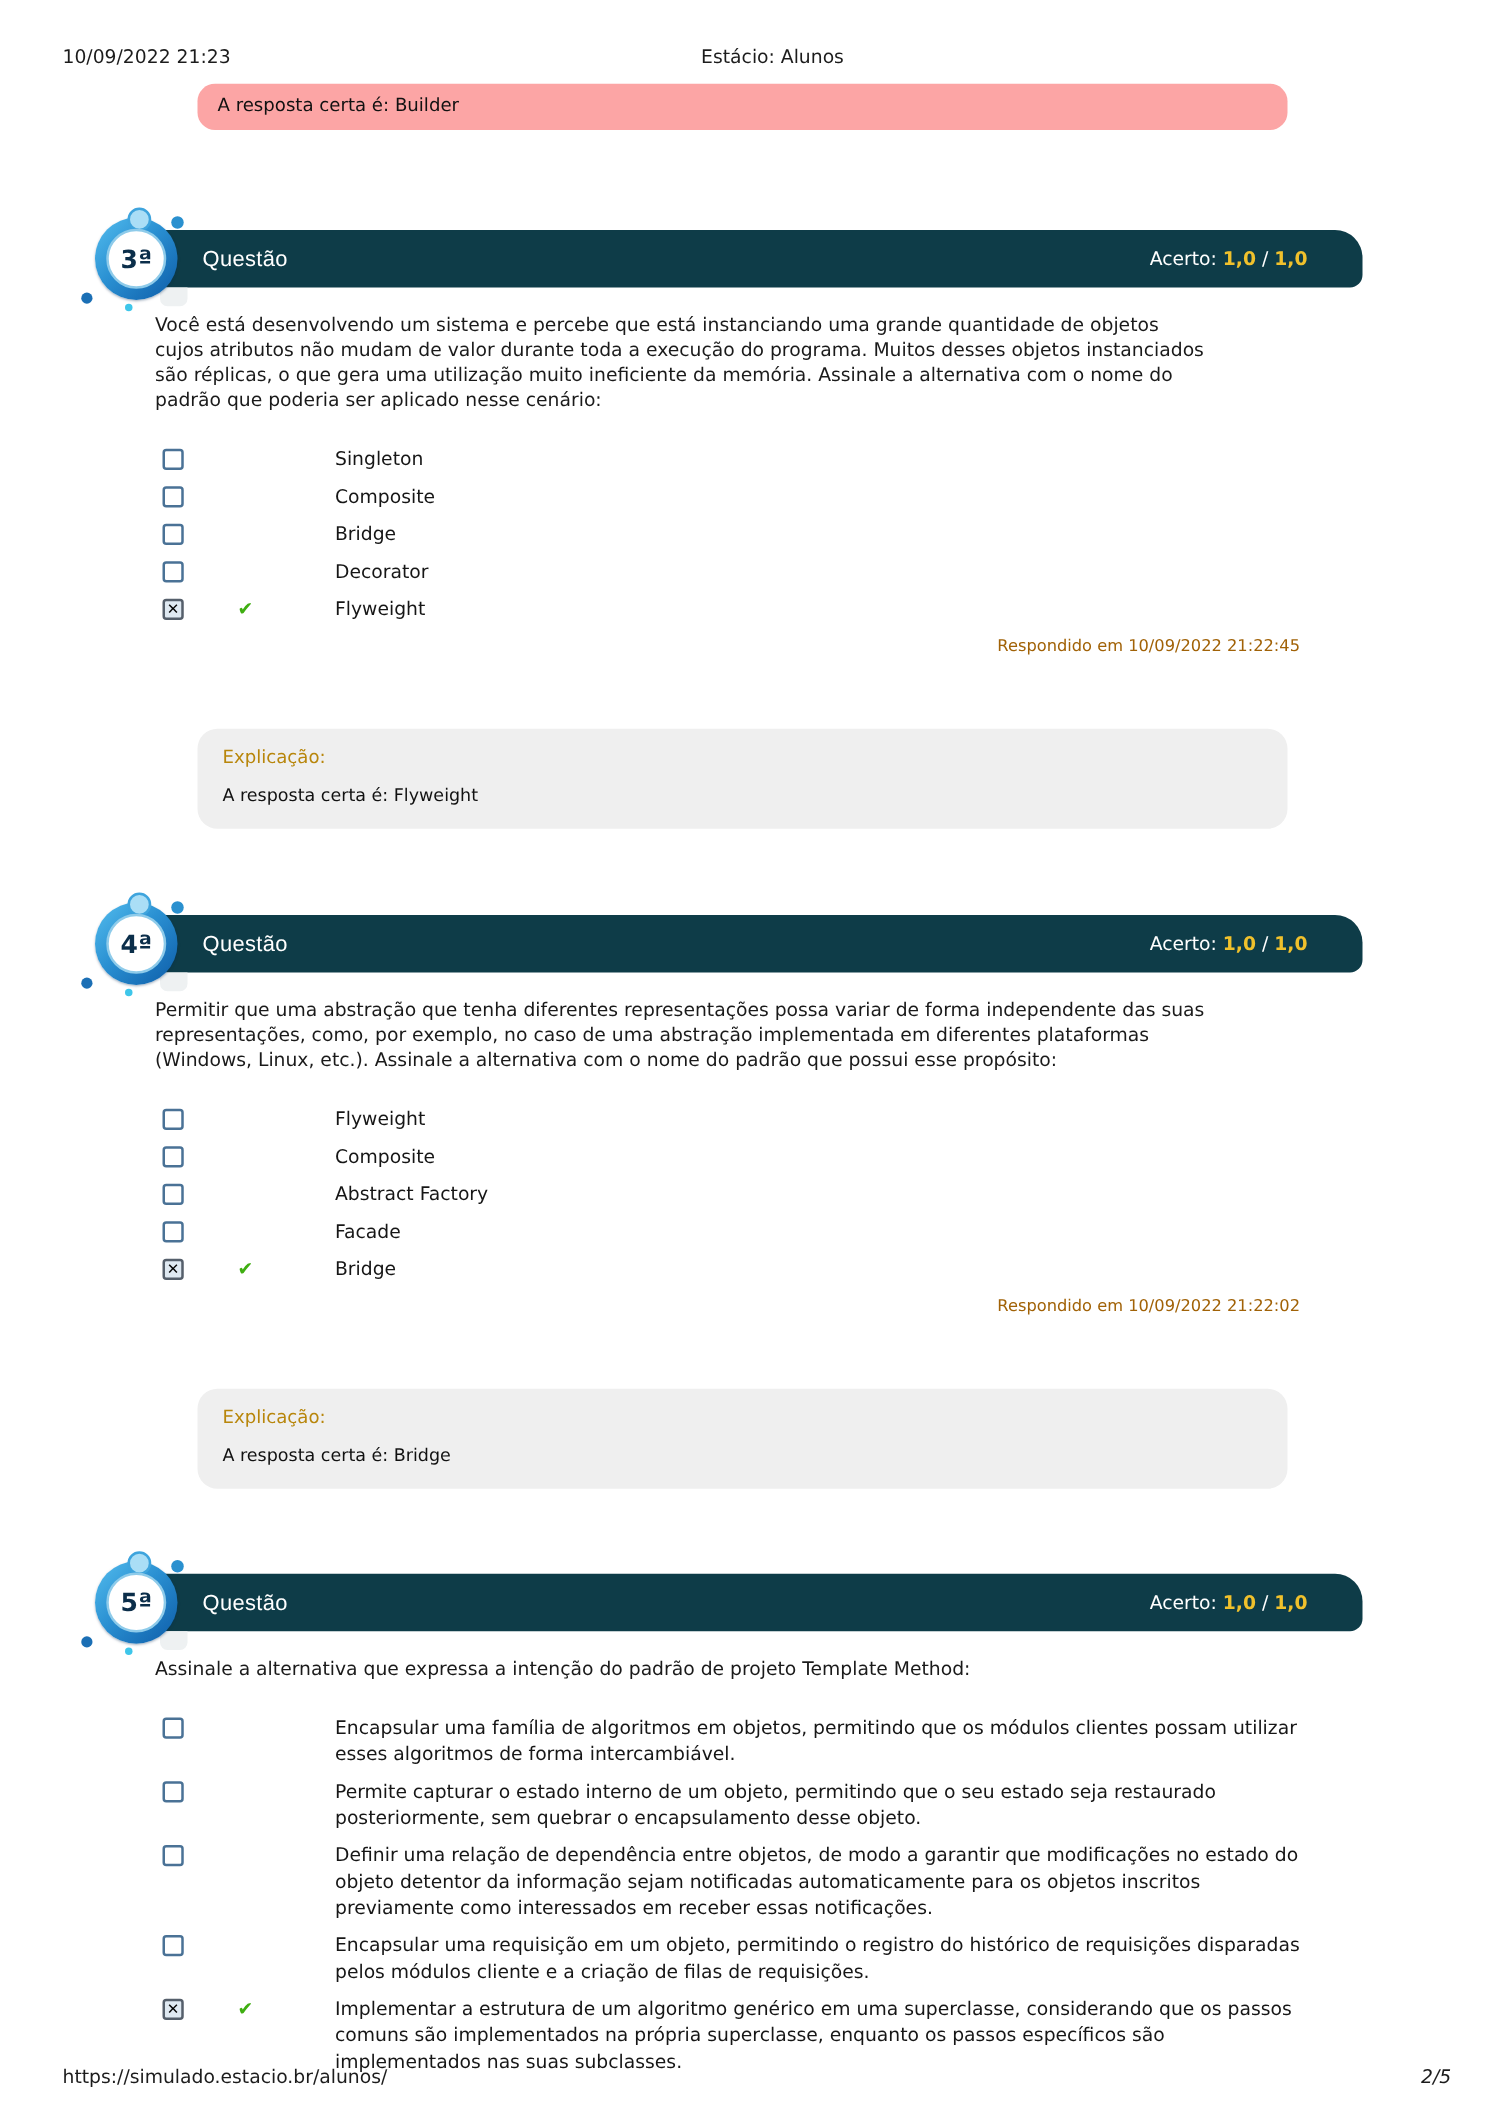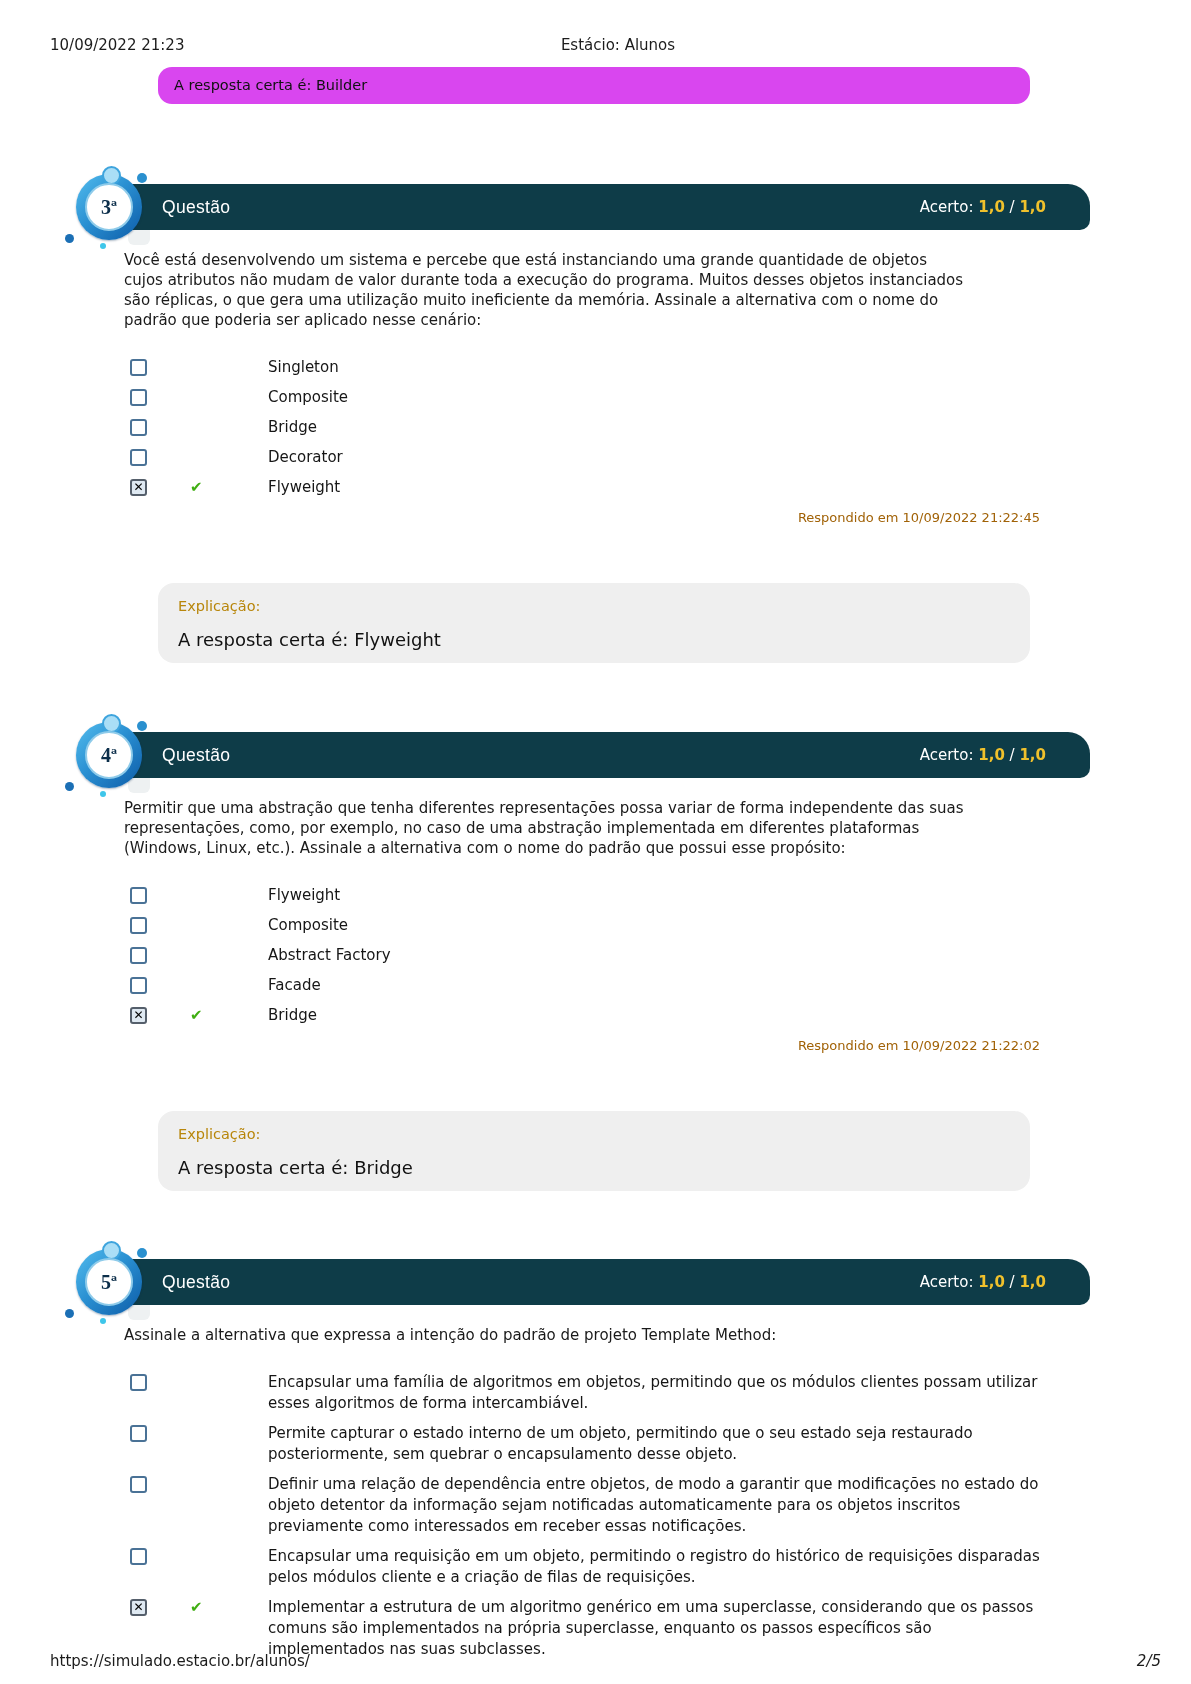--- a/index.html
+++ b/index.html
@@ -14,21 +14,21 @@
   .print-header { position:absolute; top:22px; left:0; width:100%; font-size:15px; }
   .ph-date { position:absolute; left:50px; top:0; }
   .ph-title { width:100%; text-align:center;padding-left:45px; }
   .print-footer { position:absolute; top:1638px; left:0; width:100%; font-size:15px; }
   .pf-url { position:absolute; left:50px; top:0; }
   .pf-page { position:absolute; right:30px; top:0;font-style:italic; }
 
   
   .top-note {
     position:absolute; top:53px; left:158px; width:872px; height:37px;
-    background:#d946ef; border-radius:14px;
+    background:#fca5a5; border-radius:14px;
     font-size:14.5px; line-height:37px; padding-left:16px; color:#111;
   }
 
   
   .question { position:absolute; left:0; width:100%; }
   .q-bar {
     position:relative; margin-left:128px; width:962px; height:46px;
     background:#0e3c48; border-radius:0 22px 10px 0;
     display:flex; align-items:center;
   }
@@ -43,21 +43,21 @@
   .q-badge { position:absolute; left:-52px; top:-10px; width:66px; height:66px; z-index:3; }
   .q-badge-ring {
     position:absolute; inset:0; border-radius:50%;
     background:linear-gradient(135deg,#54bdee 0%,#2a90d2 45%,#0d5ca8 100%);
     box-shadow:0 1px 2px rgba(0,40,80,.35);
   }
   .q-badge-inner {
     position:absolute; left:9px; top:9px; width:48px; height:48px; border-radius:50%;
     background:#ffffff; border:2px solid #8ecbea;
     display:flex; align-items:center; justify-content:center;
-    font-size:20px; font-weight:bold; color:#0b2e4a;font-family:Liberation Serif, serif;
+    font-size:20px; font-weight:bold; color:#0b2e4a;
   }
   .bubble { position:absolute; border-radius:50%; }
   .bubble-a { width:19px; height:19px; background:#aadef6; border:2px solid #3ea4dd; top:-8px; left:26px; }
   .bubble-b { width:10px; height:10px; background:#2a90cf; top:-1px; right:-5px; }
   .bubble-c { width:9px;  height:9px;  background:#1b6fb5; bottom:-3px; left:-11px; }
   .bubble-d { width:6px;  height:6px;  background:#3ec6ea; bottom:-9px; left:24px; }
 
   
   .q-text {
     margin:20px 0 0 124px; font-size:15px; line-height:20px; white-space:pre;
@@ -76,21 +76,21 @@
   .opt-label { font-size:15px; line-height:21px; white-space:pre; color:#161616; }
 
   .q-answered { margin-top:12px; margin-right:151px; text-align:right;
     font-size:13px; color:#a16207; }
 
   .q-explanation {
     margin:58px 0 0 158px; width:872px; height:80px;
     background:#efefef; border-radius:16px; padding:15px 20px;
   }
   .q-exp-label { font-size:14.5px; color:#b8860b; }
-  .q-exp-text  { font-size:18px; color:#111; margin-top:15px; }
+  .q-exp-text  { font-size:14px; color:#111; margin-top:15px; }
 </style>
 </head>
 <body>
 
 <div class="page">
 
   <div class="print-header">
     <span class="ph-date">10/09/2022 21:23</span>
     <div class="ph-title">Estácio: Alunos</div>
   </div>

